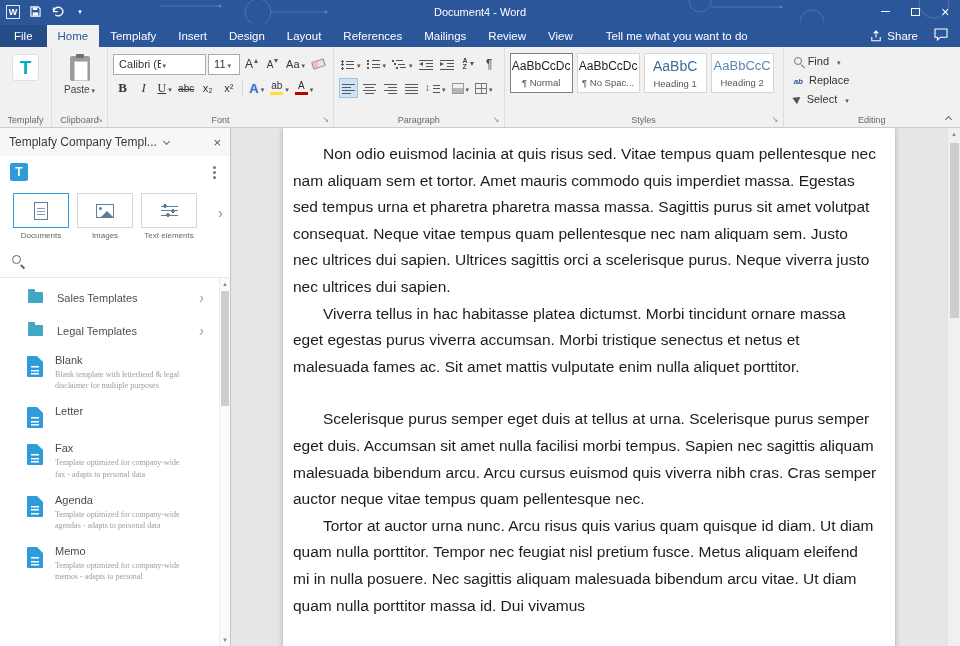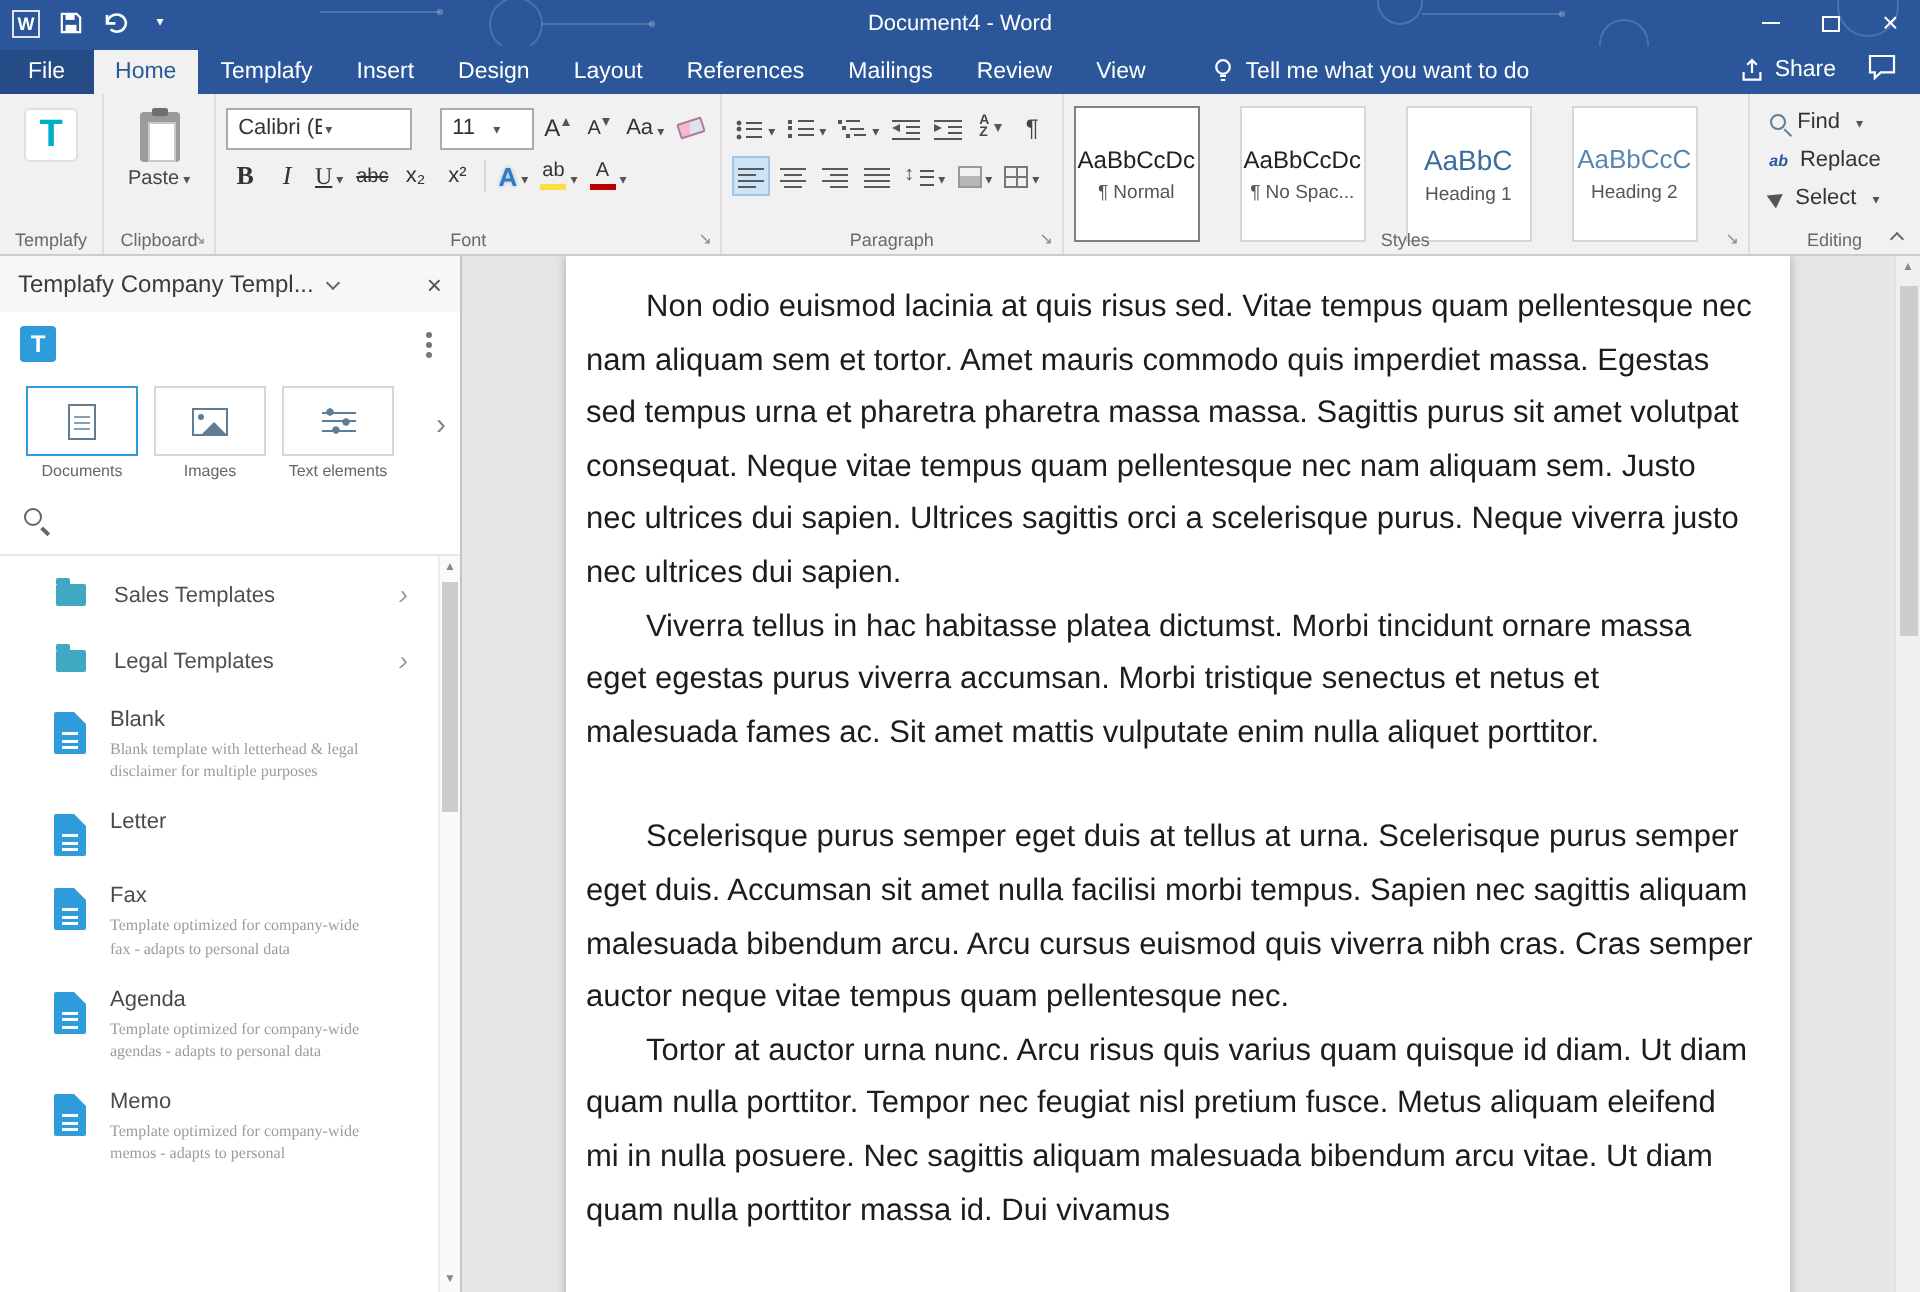--- a/index.html
+++ b/index.html
@@ -19,42 +19,42 @@
   .ic-max{width:9px;height:8px;border:1px solid #fff;display:inline-block;}
   .ic-close::before{content:"×";font-size:14px;line-height:1;color:#fff;}
   .caret::after{content:"▾";font-size:7px;color:#555;line-height:1;display:inline-block;margin-left:2px;}
   .caret.w::after{color:#fff;}
 
   
   .tabs{height:24px;background:#2b579a;display:flex;align-items:flex-end;color:#fff;font-size:11.5px;flex:0 0 auto;}
   .tab{padding:5px 11px;cursor:default;}
   .tab.file{background:rgba(0,0,0,.12);padding:5px 14px;}
   .tab.active{background:#f1f1f1;color:#2b579a;}
-  .tellme{display:flex;align-items:center;gap:6px;margin-left:16px;padding:5px 6px;}
+  .tellme{display:flex;align-items:center;gap:6px;margin-left:16px;padding:5px 6px;flex-direction:column;}
   .tabs-right{margin-left:auto;display:flex;align-items:center;gap:16px;padding:0 12px 4px 0;}
   .share-btn{display:flex;align-items:center;gap:5px;}
 
   
   .ribbon{height:81px;background:#f1f1f1;border-bottom:1px solid #cfcdcb;display:flex;position:relative;flex:0 0 auto;}
   .group{position:relative;border-right:1px solid #ddd;padding:4px 5px 17px;}
   .glabel{position:absolute;left:0;right:0;bottom:2px;text-align:center;font-size:9px;color:#696969;}
   .launcher{position:absolute;right:2px;bottom:1px;font-size:8px;color:#8a8a8a;width:11px;height:12px;line-height:12px;text-align:center;}
   .launcher::after{content:"↘";}
   .bigbtn{display:flex;flex-direction:column;align-items:center;gap:3px;padding:3px 7px;font-size:10px;color:#444;}
   .tlogo{width:27px;height:27px;background:#fff;border:1px solid #e0e0e0;border-radius:3px;color:#00afc5;font-weight:bold;font-size:19px;display:flex;align-items:center;justify-content:center;}
   .ic-paste{position:relative;width:20px;height:25px;background:#9b9b9b;border-radius:2px;margin-top:2px;}
   .ic-paste::before{content:'';position:absolute;left:4px;top:5px;width:12px;height:18px;background:#fff;border:1px solid #c9c9c9;}
   .ic-paste::after{content:'';position:absolute;left:6px;top:-2px;width:8px;height:4px;background:#6f6f6f;border-radius:1px;}
   .pl{display:flex;align-items:center;}
 
   .frow{display:flex;align-items:center;gap:2px;margin:2px 0;height:22px;}
   .combo{background:#fff;border:1px solid #ababab;height:21px;display:flex;align-items:center;font-size:11px;padding:0 3px 0 5px;color:#333;}
   .combo.w-name{width:93px;}
   .combo.w-name span{flex:1;white-space:nowrap;overflow:hidden;}
-  .combo.w-size{width:47px;margin-left:12px;}
+  .combo.w-size{width:32px;}
   .combo.w-size span{flex:1;}
   .sbtn{min-width:19px;height:20px;display:inline-flex;align-items:center;justify-content:center;font-size:12px;color:#333;padding:0 2px;position:relative;}
   .sbtn.sel{background:#cde3f7;border:1px solid #9fc6e7;}
   .vsep{width:1px;height:16px;background:#d9d9d9;display:inline-block;margin:0 2px;}
   .gf{font-size:12px;} .sf{font-size:10px;}
   .tup{width:0;height:0;border-left:2.5px solid transparent;border-right:2.5px solid transparent;border-bottom:4px solid #555;display:inline-block;margin:-6px 0 0 1px;}
   .tdn{width:0;height:0;border-left:2.5px solid transparent;border-right:2.5px solid transparent;border-top:4px solid #555;display:inline-block;margin:-6px 0 0 1px;}
   .ic-eraser{width:13px;height:8px;background:linear-gradient(105deg,#f3b9d0 45%,#dbe3ef 45%);border:1px solid #b07a9a;transform:rotate(-18deg);border-radius:1px;display:inline-block;}
   .g-b{font-family:"Liberation Serif",serif;font-weight:700;font-size:13px;}
   .g-i{font-family:"Liberation Serif",serif;font-style:italic;font-size:13px;}
@@ -82,21 +82,21 @@
   .al-l{background-size:13px 1px,9px 1px,13px 1px,9px 1px;background-position:0 1px,0 4px,0 7px,0 10px;}
   .al-c{background-size:13px 1px,9px 1px,13px 1px,9px 1px;background-position:0 1px,2px 4px,0 7px,2px 10px;}
   .al-r{background-size:13px 1px,9px 1px,13px 1px,9px 1px;background-position:0 1px,4px 4px,0 7px,4px 10px;}
   .al-j{background-size:13px 1px,13px 1px,13px 1px,13px 1px;background-position:0 1px,0 4px,0 7px,0 10px;}
   .ic-ls{width:15px;height:11px;background-image:linear-gradient(#555,#555),linear-gradient(#555,#555),linear-gradient(#555,#555);background-size:7px 1px,7px 1px,7px 1px;background-position:8px 2px,8px 5.5px,8px 9px;}
   .ic-ls::before{content:"↕";position:absolute;left:0;top:-1px;font-size:10px;color:#555;line-height:12px;}
   .ic-shade{width:12px;height:11px;border:1px solid #999;background:linear-gradient(#b7b7b7,#b7b7b7) left bottom/12px 5px no-repeat;display:inline-block;}
   .ic-borders{width:12px;height:11px;border:1px solid #777;background-image:linear-gradient(#777,#777),linear-gradient(#777,#777);background-size:1px 100%,100% 1px;background-position:50% 0,0 50%;background-repeat:no-repeat;display:inline-block;}
 
   .chips{display:flex;align-items:flex-start;padding-top:2px;}
-  .chip{width:63px;height:68px;border:1px solid #d6d6d6;background:#fff;margin-right:20px;display:flex;flex-direction:column;align-items:center;justify-content:center;gap:4px;}
+  .chip{width:63px;height:40px;border:1px solid #d6d6d6;background:#fff;margin-right:4px;display:flex;flex-direction:column;align-items:center;justify-content:center;gap:4px;}
   .chip.selected{border-color:#808080;}
   .chip .prev{font-size:12px;color:#222;white-space:nowrap;}
   .chip .prev.h1{color:#3e6d9c;font-size:14px;}
   .chip .prev.h2{color:#5b86ad;font-size:13px;}
   .chip .nm{font-size:9.5px;color:#555;white-space:nowrap;}
 
   .g-editing{flex:1;border-right:none;padding-left:10px;}
   .erow{display:flex;align-items:center;gap:6px;font-size:11px;color:#333;height:19px;}
   .mag{width:8px;height:8px;border:1.4px solid #5f7d95;border-radius:50%;position:relative;display:inline-block;}
   .mag::after{content:'';position:absolute;width:4.5px;height:1.4px;background:#5f7d95;transform:rotate(45deg);transform-origin:left center;left:6.5px;top:6.5px;}

